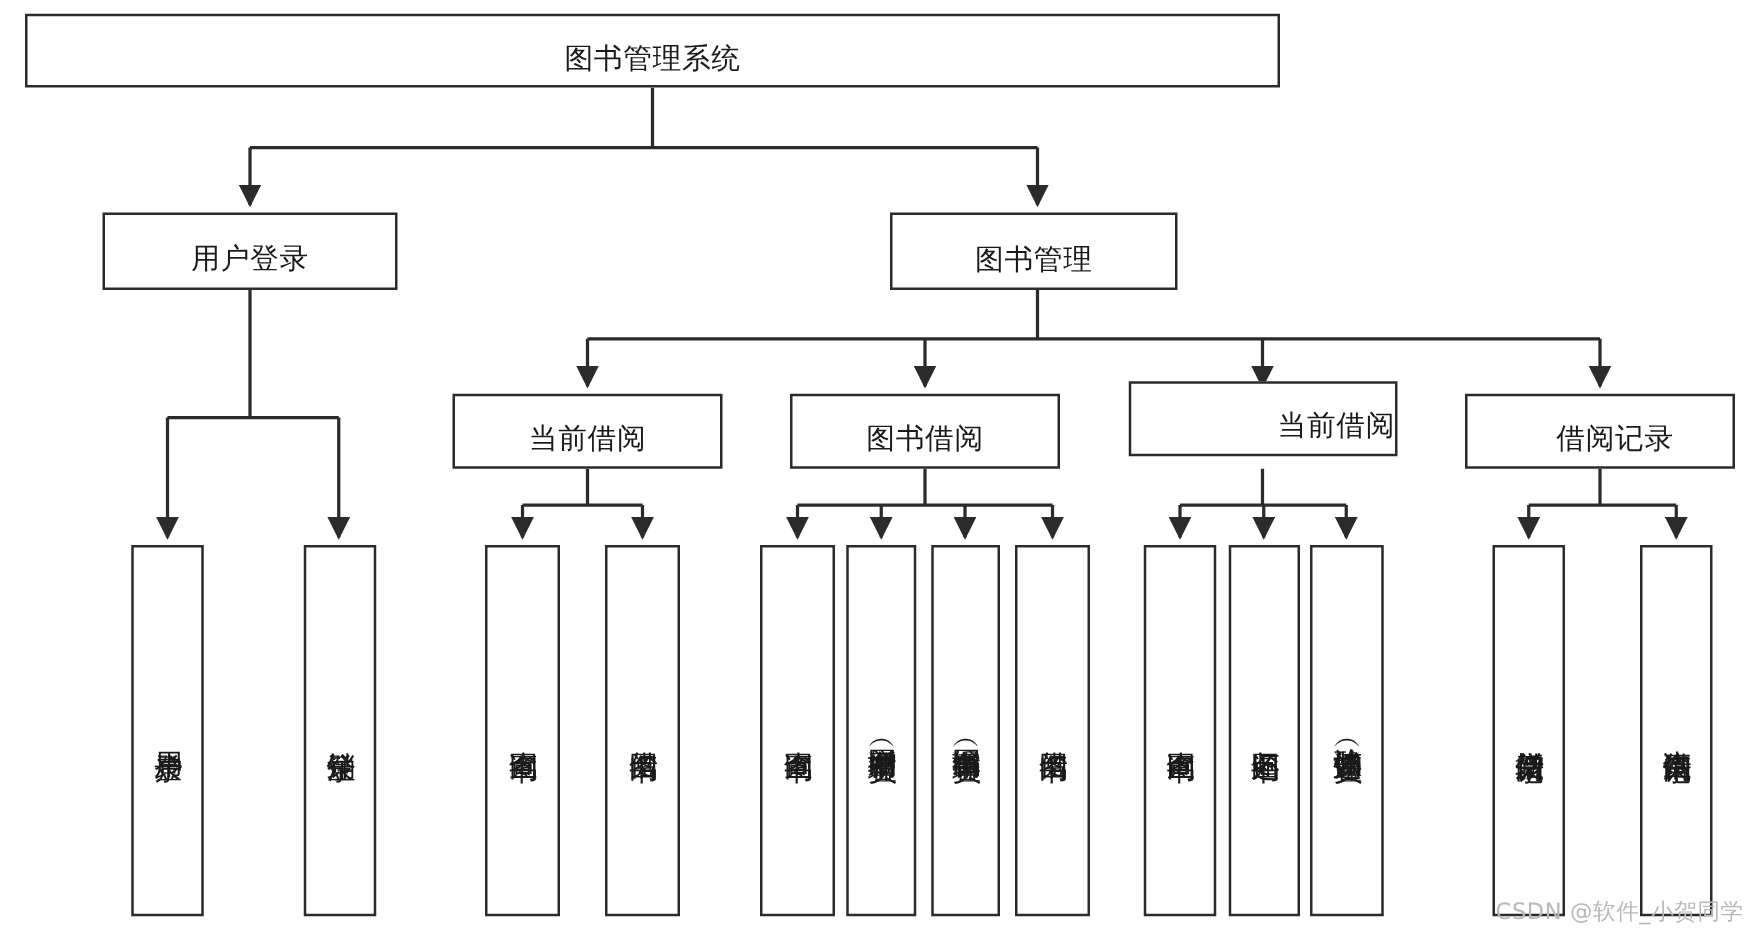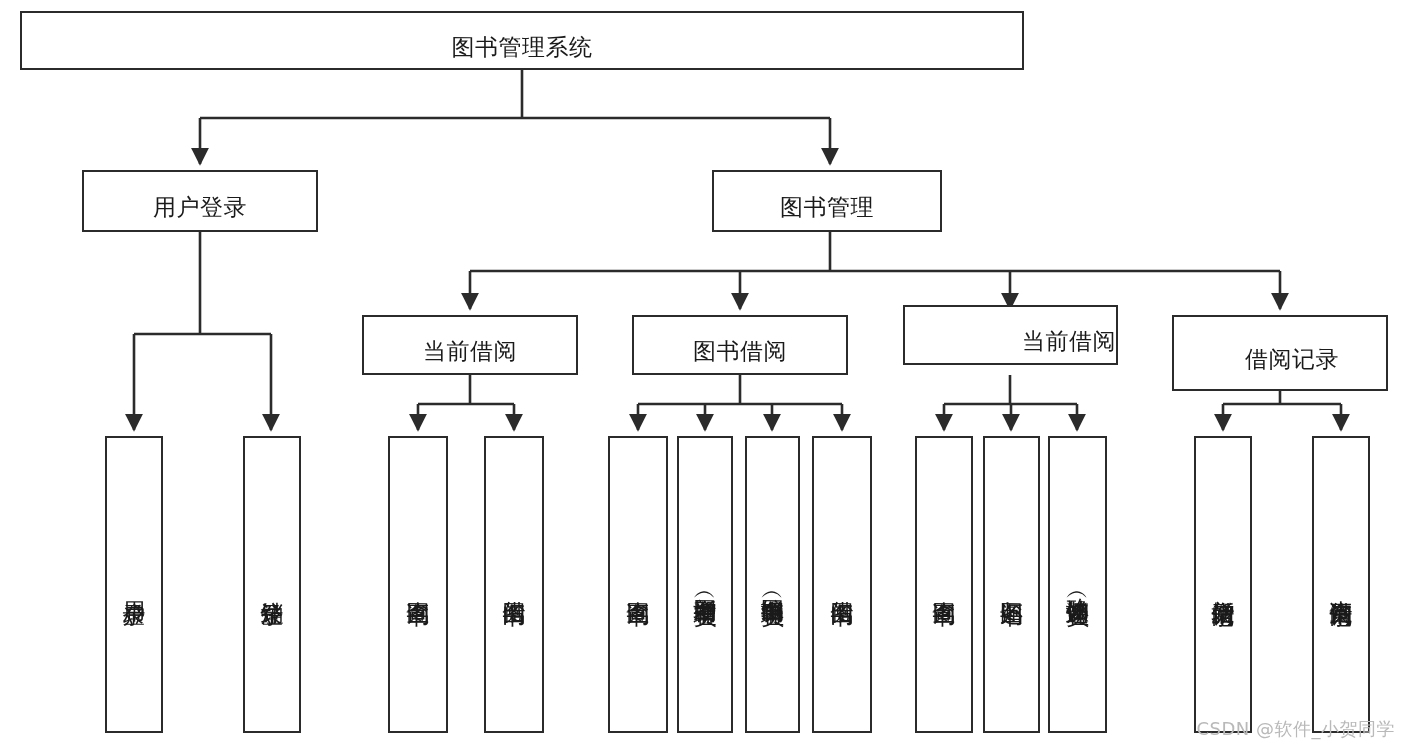--- a/index.html
+++ b/index.html
@@ -136,21 +136,21 @@
 
   <div class="node horiz" style="left:362px; top:315px; width:216px; height:60px;">
     <span class="label">当前借阅</span>
   </div>
   <div class="node horiz" style="left:632px; top:315px; width:216px; height:60px;">
     <span class="label">图书借阅</span>
   </div>
   <div class="node horiz" style="left:903px; top:305px; width:215px; height:60px;justify-content:flex-end;">
     <span class="label">当前借阅</span>
   </div>
-  <div class="node horiz" style="left:1172px; top:315px; width:216px; height:76px;padding-left:24px;">
+  <div class="node horiz" style="left:1172px; top:315px; width:216px; height:60px;padding-left:24px;">
     <span class="label">借阅记录</span>
   </div>
 
   <div class="node vert" style="left:105px; top:436px; width:58px; height:297px;">
     <span class="label">用户登录</span>
   </div>
   <div class="node vert" style="left:243px; top:436px; width:58px; height:297px;">
     <span class="label">注销登录</span>
   </div>
 

